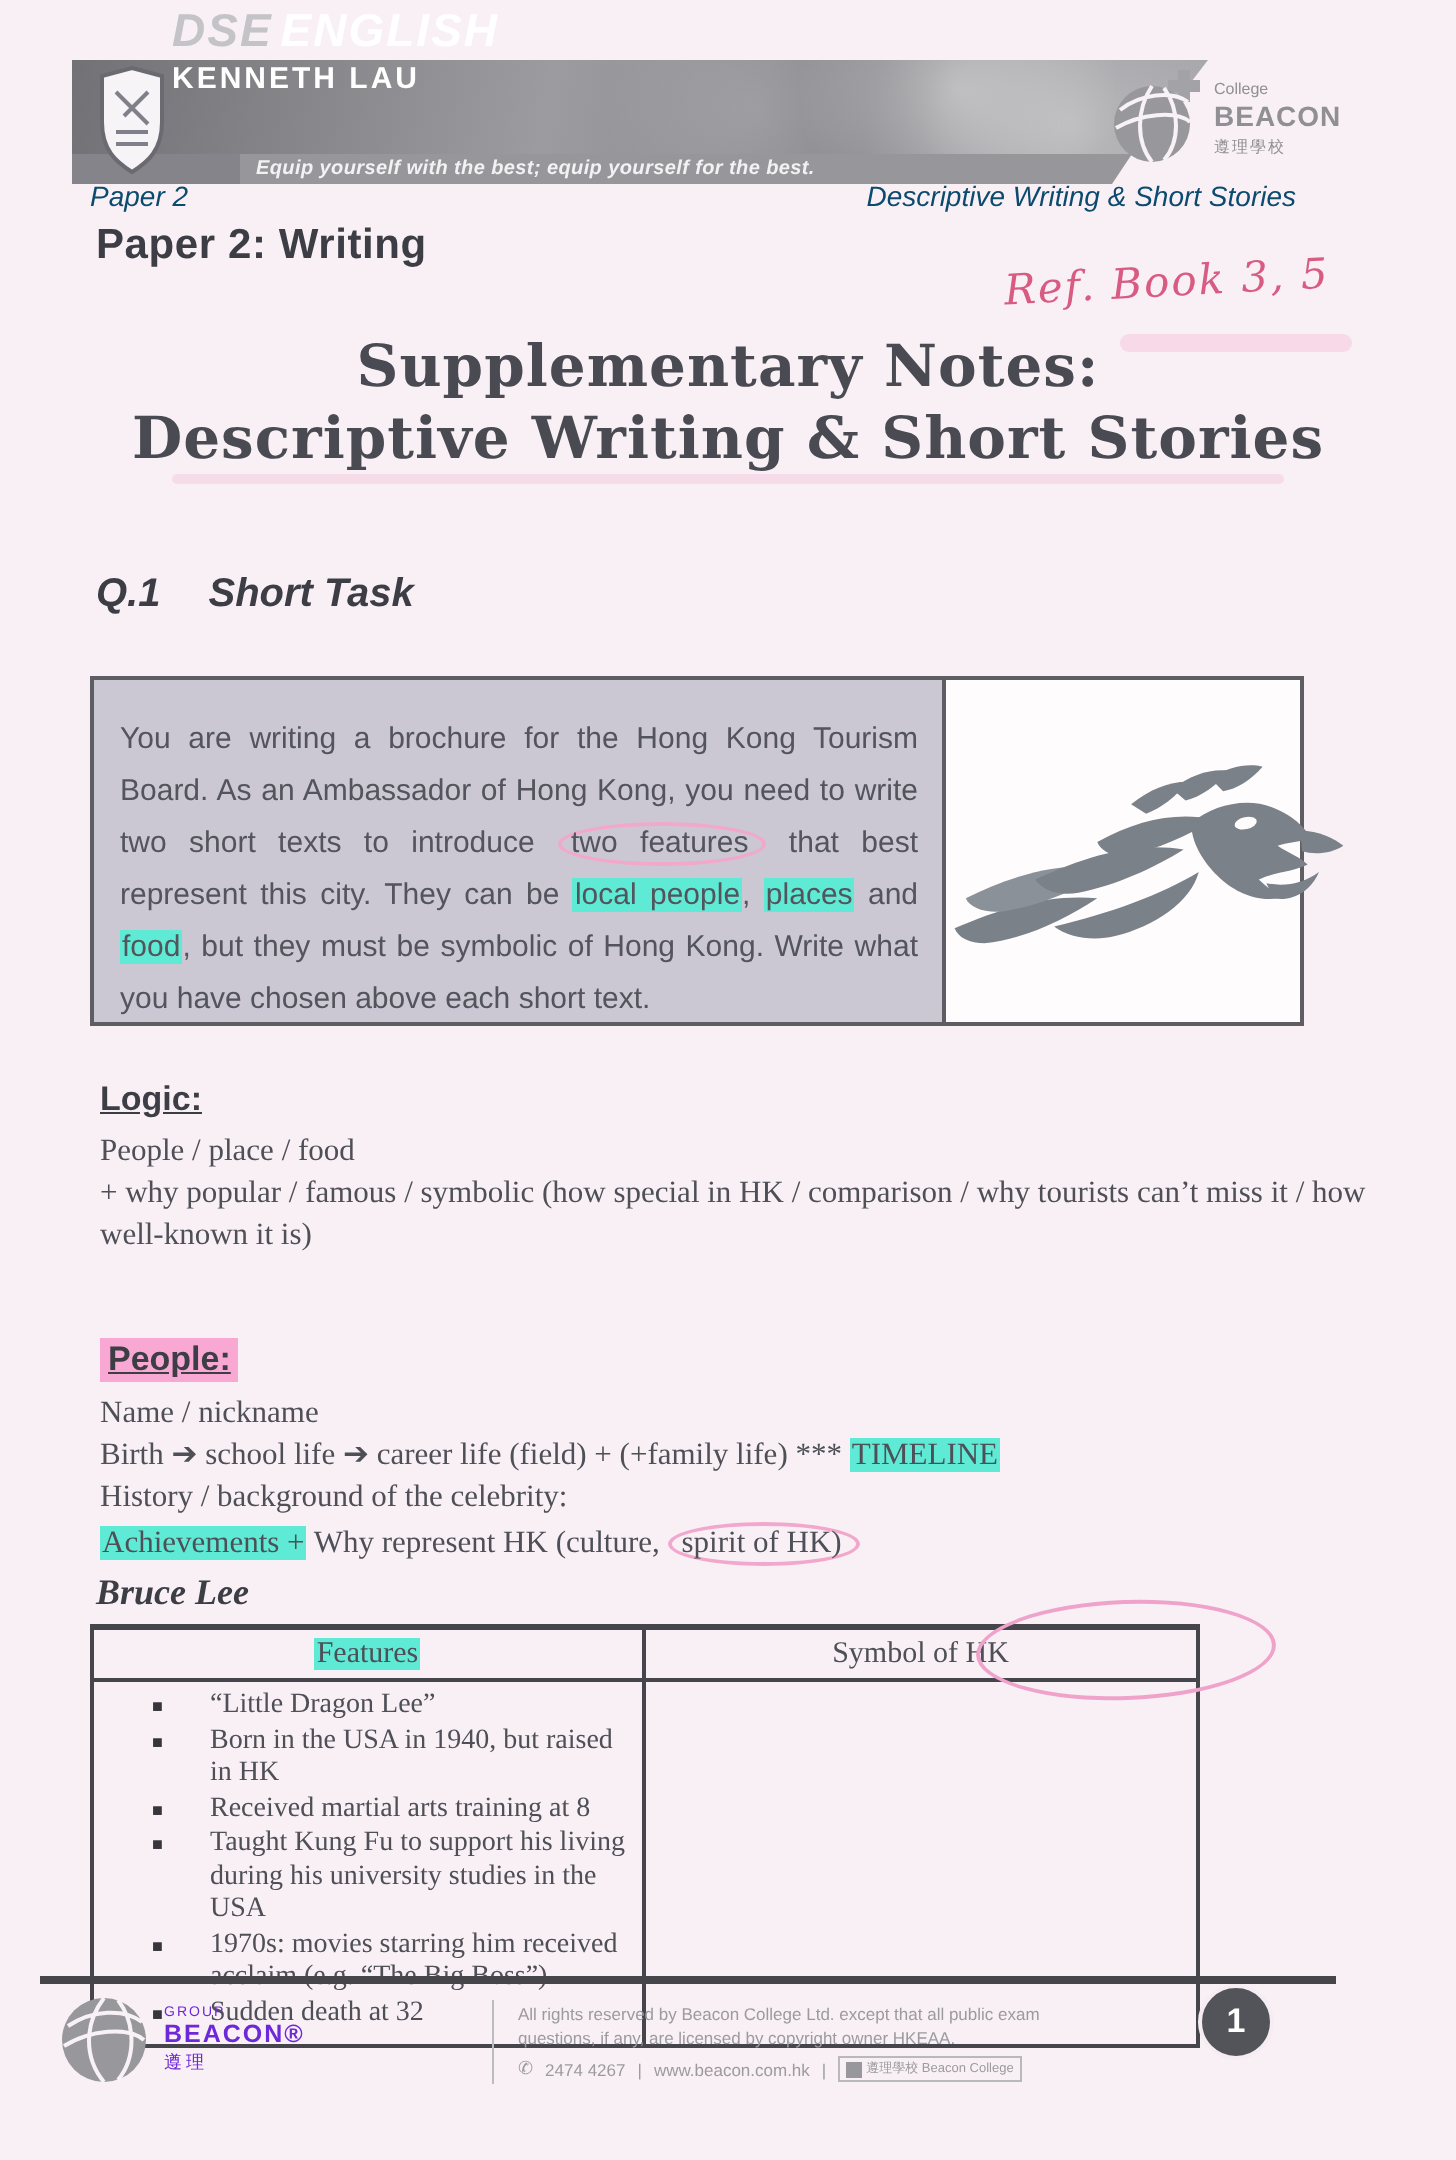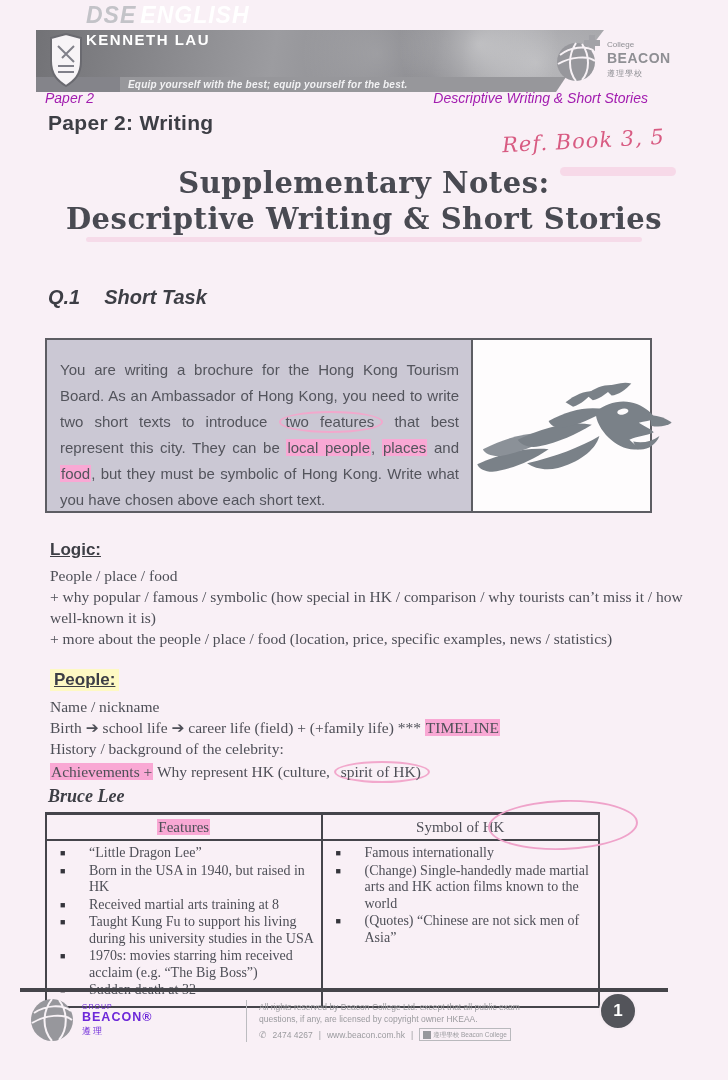--- a/index.html
+++ b/index.html
@@ -24,21 +24,21 @@
   .tag-strip::before{content:"";position:absolute;left:0;top:0;width:84px;height:15px;background:#84848a;}
   .tag-strip span{display:block;margin-left:92px;font:italic 700 10px "Liberation Sans",sans-serif;
     color:#f2f2f4;line-height:15px;letter-spacing:.2px;}
   .beacon-top{position:absolute;left:556px;top:33px;display:flex;align-items:center;gap:5px;z-index:4;}
   .beacon-top .txt{line-height:1;color:#8f8f94;}
   .beacon-top .t1{font:400 8px "Liberation Sans",sans-serif;}
   .beacon-top .t2{font:800 14px "Liberation Sans",sans-serif;letter-spacing:.5px;margin-top:1px;}
   .beacon-top .t3{font:400 8px "Liberation Sans",sans-serif;margin-top:2px;letter-spacing:1px;}
 
   .meta-row{position:absolute;left:45px;top:90px;width:603px;display:flex;justify-content:space-between;
-    font:italic 14px "Liberation Sans",sans-serif;color:#a21caf;}
+    font:italic 14px "Liberation Sans",sans-serif;color:#0c4a6e;}
 
   .page-heading{position:absolute;left:48px;top:111px;
     font:800 21px "Liberation Sans",sans-serif;color:#3d3e45;letter-spacing:.3px;}
 
   .handwriting{position:absolute;left:502px;top:129px;font:italic 21px "DejaVu Serif",serif;
     color:#d85b82;transform:rotate(-3deg);letter-spacing:1px;}
 
   .main-title{position:absolute;left:0;top:165px;width:100%;text-align:center;
     font-family:"DejaVu Serif",serif;font-weight:700;color:#494a52;}
   .main-title .l1,.main-title .l2{font-size:29px;line-height:36px;letter-spacing:.5px;}
@@ -47,41 +47,41 @@
   .smudge.s2{left:86px;top:237px;width:556px;height:5px;opacity:.4;}
 
   .q1-heading{position:absolute;left:48px;top:286px;font:italic 800 20px "Liberation Sans",sans-serif;color:#3d3e45;}
   .q1-heading .num{margin-right:24px;}
 
   
   .task-box{position:absolute;left:45px;top:338px;width:607px;height:175px;border:2px solid #5d5d63;
     display:flex;background:#fff;box-sizing:border-box;}
   .task-text{width:424px;box-sizing:border-box;background:#cbc8d4;padding:17px 12px 0 13px;
     font:15px "Liberation Sans",sans-serif;line-height:26px;color:#53545c;text-align:justify;}
-  .hl{background:#f9a8d4;padding:0 1px;}
+  .hl{background:#5eead4;padding:0 1px;}
   .ring{border:2px solid #f2a8cc;border-radius:50%;padding:0 7px 1px 5px;}
   .task-img{flex:1;position:relative;border-left:2px solid #5d5d63;background:#fefcfd;}
   .task-img svg{position:absolute;left:2px;top:34px;overflow:visible;}
 
   
   .section{position:absolute;left:50px;width:652px;}
   .sec-head{display:inline-block;font:800 17px "Liberation Sans",sans-serif;color:#3d3e45;
     text-decoration:underline;margin-bottom:5px;}
-  .sec-head.pink{background:#fef9c3;padding:1px 4px;}
+  .sec-head.pink{background:#f9a8d4;padding:1px 4px;}
   .bodyline{font-size:15.5px;line-height:21px;color:#4e4f57;}
 
   .bruce-heading{position:absolute;left:48px;top:786px;font:italic 800 18px "Liberation Serif",serif;color:#3d3e45;}
 
   
   .bruce-table{position:absolute;left:45px;top:812px;width:555px;box-sizing:border-box;
     border:2px solid #45454b;border-top-width:3px;}
   .tbl-row{display:grid;grid-template-columns:1fr 1fr;}
   .tbl-th{text-align:center;font-size:15px;line-height:24px;height:24px;border-bottom:2px solid #45454b;color:#4e4f57;}
   .tbl-th:first-child,.tbl-td:first-child{border-right:2px solid #45454b;}
-  .tbl-td{padding:4px 4px 6px 0;position:relative;}
+  .tbl-td{padding:4px 4px 6px 16px;position:relative;}
   .tbl-td ul{list-style:none;margin:0;padding:0;}
   .tbl-td li{position:relative;padding-left:42px;font-size:14px;line-height:16.5px;color:#4e4f57;margin-bottom:1px;}
   .tbl-td li::before{content:"\25A0";position:absolute;left:13px;top:0;font-size:9px;color:#35353b;}
   .th-ring{position:absolute;left:488px;top:800px;width:146px;height:46px;border:2.5px solid #efa3ca;
     border-radius:50%;transform:rotate(-2deg);pointer-events:none;}
 
   
   .footer-rule{position:absolute;left:20px;top:988px;width:648px;height:4px;background:#45454a;}
   .footer-logo{position:absolute;left:30px;top:998px;display:flex;align-items:center;gap:8px;color:#6d28d9;}
   .footer-logo .t1{font:400 7px "Liberation Sans",sans-serif;letter-spacing:1px;}
@@ -177,21 +177,20 @@
         </g>
         <ellipse cx="157" cy="40" rx="6" ry="3.2" fill="#fdfbfc" transform="rotate(-12 157 40)"></ellipse>
       </svg>
     </div>
   </div>
 
   <div class="section" style="top:540px;">
     <div class="sec-head">Logic:</div>
     <div class="bodyline">People / place / food</div>
     <div class="bodyline">+ why popular / famous / symbolic (how special in HK / comparison / why tourists can’t miss it / how well-known it is)</div>
-    <div class="bodyline">+ more about the people / place / food (location, price, specific examples, news / statistics)</div>
   </div>
 
   <div class="section" style="top:669px;">
     <div class="sec-head pink">People:</div>
     <div class="bodyline">Name / nickname</div>
     <div class="bodyline"><span>Birth ➔ school life ➔ career life (field) + (+family life) *** </span><span class="hl">TIMELINE</span></div>
     <div class="bodyline">History / background of the celebrity:</div>
     <div class="bodyline" style="margin-top:2px;"><span class="hl">Achievements +</span><span> Why represent HK (culture, </span><span class="ring">spirit of HK)</span></div>
   </div>
 
@@ -204,27 +203,20 @@
     </div>
     <div class="tbl-row">
       <div class="tbl-td">
         <ul>
           <li>“Little Dragon Lee”</li>
           <li>Born in the USA in 1940, but raised in HK</li>
           <li>Received martial arts training at 8</li>
           <li>Taught Kung Fu to support his living during his university studies in the USA</li>
           <li>1970s: movies starring him received acclaim (e.g. “The Big Boss”)</li>
           <li>Sudden death at 32</li>
-        </ul>
-      </div>
-      <div class="tbl-td">
-        <ul>
-          <li>Famous internationally</li>
-          <li>(Change) Single-handedly made martial arts and HK action films known to the world</li>
-          <li>(Quotes) “Chinese are not sick men of Asia”</li>
         </ul>
       </div>
     </div>
   </div>
   <div class="th-ring"></div>
 
   <div class="footer-rule"></div>
 
   <div class="footer-logo">
     <svg width="44" height="44" viewBox="0 0 44 44">

